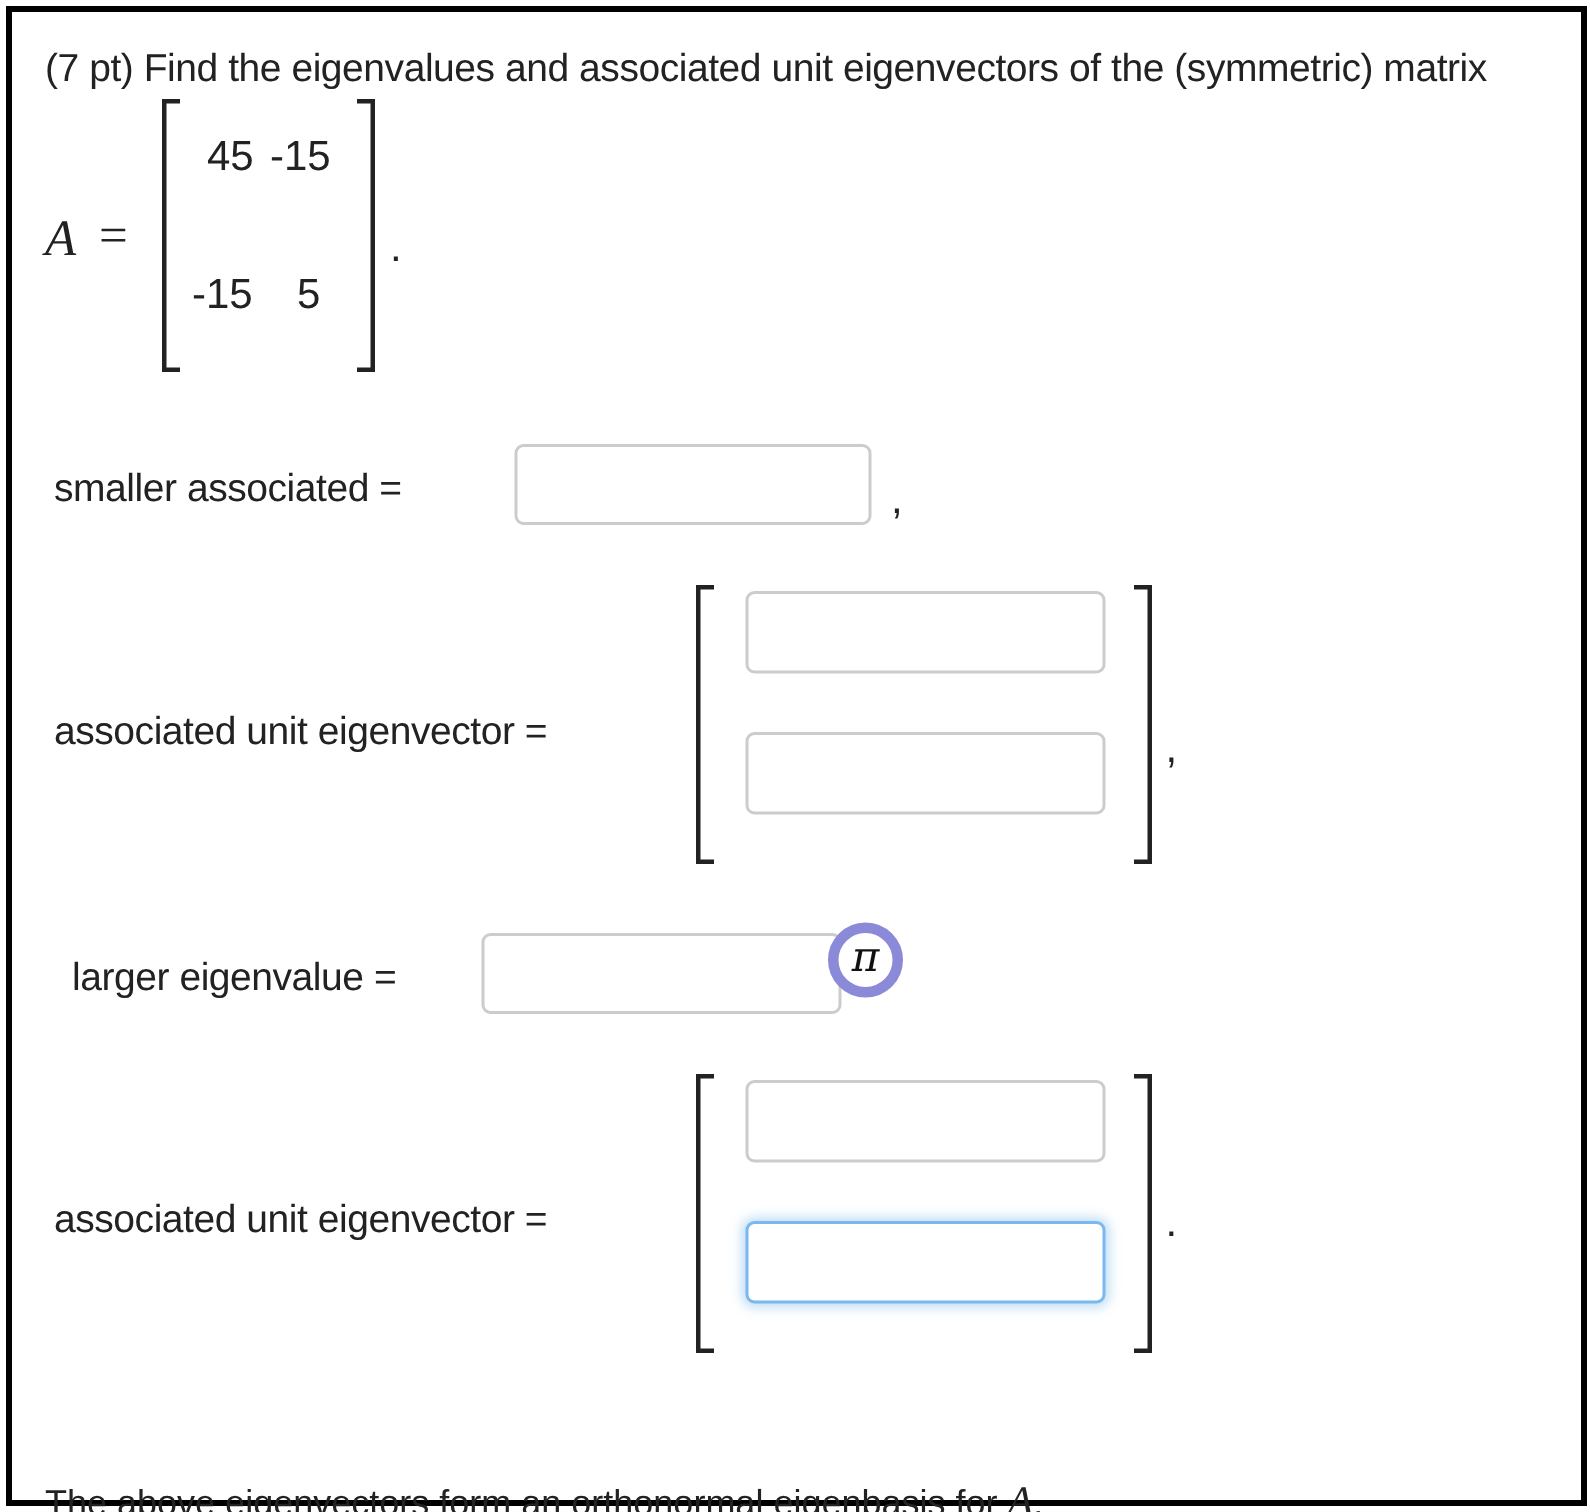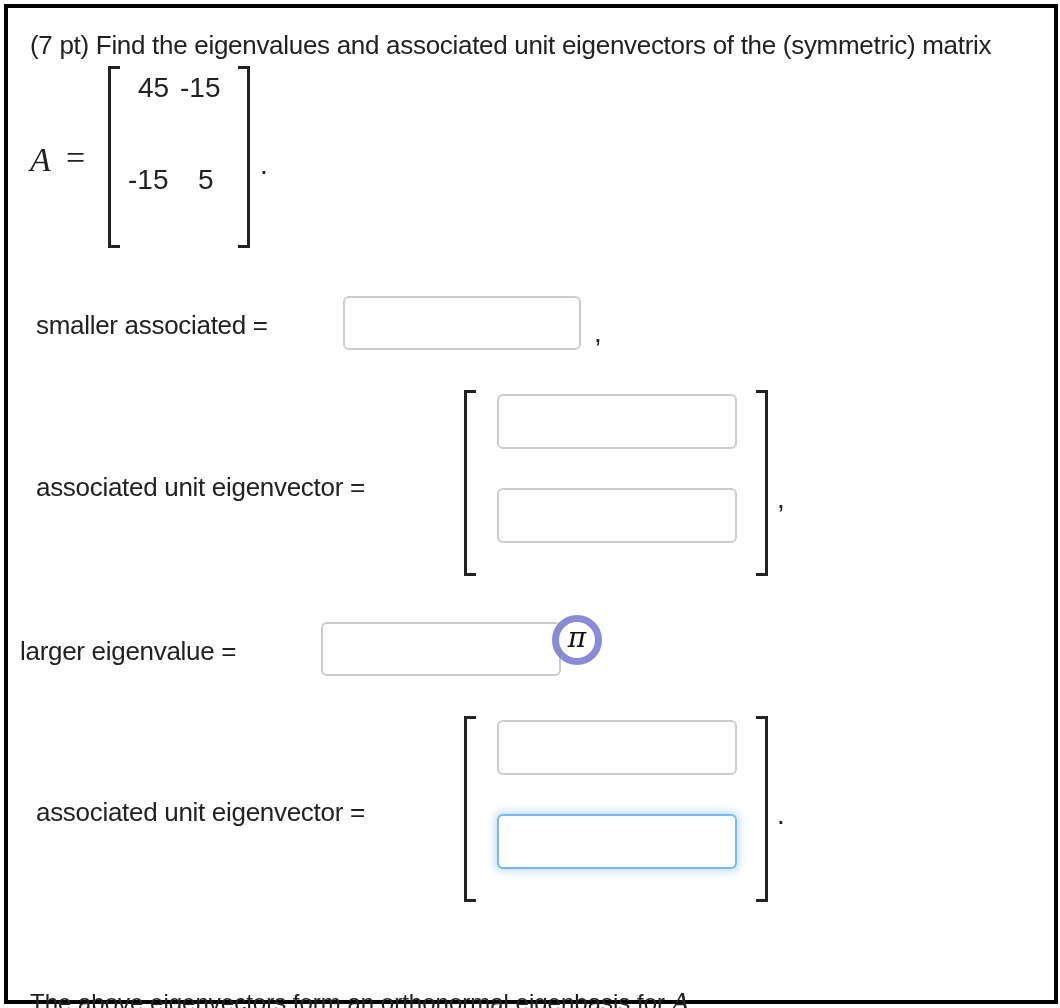--- a/index.html
+++ b/index.html
@@ -10,21 +10,21 @@
   .abs { position: absolute; }
   .txt { font-size: 26px; line-height: 30px; white-space: nowrap; letter-spacing: -0.3px; }
   .prompt { left: 30px; top: 30px; }
   .math-A { left: 30px; top: 142px; font-family: "Liberation Serif", "DejaVu Serif", serif;
             font-style: italic; font-size: 34px; line-height: 36px; }
   .math-eq { left: 66px; top: 140px; font-family: "Liberation Serif", "DejaVu Serif", serif;
              font-size: 34px; line-height: 36px; }
   .bracket { position: absolute; border: 3px solid #222; box-sizing: border-box; width: 12px; }
   .bl { border-right: none; }
   .br { border-left: none; }
-  .cell { font-size: 28px; line-height: 32px; position: absolute; white-space: nowrap; }
+  .cell { font-size: 28px; line-height: 32px; position: absolute; white-space: nowrap; margin-top: 16px; }
   .input { position: absolute; background: #fff; border: 2px solid #cccccc; border-radius: 6px;
            box-sizing: border-box; }
   .input.focused { border-color: #7ab8ee; box-shadow: 0 0 8px 2px rgba(102,175,233,0.45); }
   .punct { font-size: 28px; line-height: 30px; position: absolute; }
   .pi-btn { position: absolute; left: 552px; top: 615px; width: 50px; height: 50px; border-radius: 50%;
             border: 7px solid #8a8ad8; box-sizing: border-box; background: #fff;
             display: flex; align-items: center; justify-content: center; cursor: pointer; }
   .pi-btn span { font-family: "DejaVu Serif", serif; font-size: 28px; font-style: italic;
                  color: #111; line-height: 28px; margin-top: -4px; }
   .footer { left: 30px; top: 987px; font-size: 24px; line-height: 30px; text-align: right; }
@@ -53,21 +53,21 @@
 <input class="input" style="left: 343px; top: 296px; width: 238px; height: 54px;" value="">
 <div class="punct" style="left:594px; top:318px;">,</div>
 
 <div class="abs txt" style="left:36px; top:472px;">associated unit eigenvector =</div>
 <div class="bracket bl" style="left:464px; top:390px; height:186px;"></div>
 <input class="input" style="left: 497px; top: 394px; width: 240px; height: 55px;" value="">
 <input class="input" style="left: 497px; top: 488px; width: 240px; height: 55px;" value="">
 <div class="bracket br" style="left:756px; top:390px; height:186px;"></div>
 <div class="punct" style="left:777px; top:484px;">,</div>
 
-<div class="abs txt" style="left:20px; top:636px;">larger eigenvalue =</div>
+<div class="abs txt" style="left:48px; top:636px;">larger eigenvalue =</div>
 <input class="input" style="left: 321px; top: 622px; width: 240px; height: 54px;" value="">
 <div class="pi-btn">
   <span>π</span>
 </div>
 
 <div class="abs txt" style="left:36px; top:797px;">associated unit eigenvector =</div>
 <div class="bracket bl" style="left:464px; top:716px; height:186px;"></div>
 <input class="input" style="left: 497px; top: 720px; width: 240px; height: 55px;" value="">
 <input class="input focused" style="left: 497px; top: 814px; width: 240px; height: 55px;" value="">
 <div class="bracket br" style="left:756px; top:716px; height:186px;"></div>

